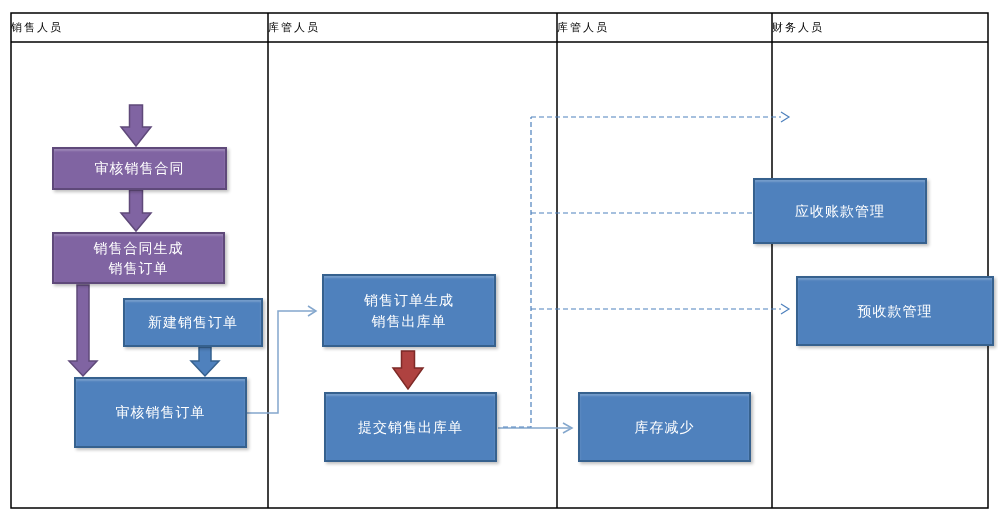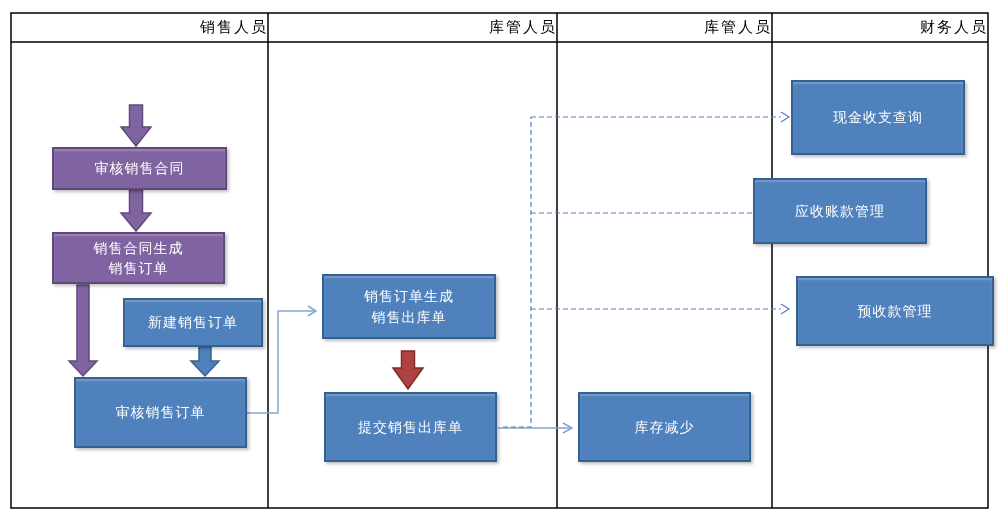--- a/index.html
+++ b/index.html
@@ -16,21 +16,21 @@
   .arr.blue{fill:var(--blue-fill);stroke:var(--blue-border);}
   .arr.red{fill:var(--red-fill);stroke:var(--red-border);}
   
   .conn{stroke:var(--connector);stroke-width:1.5;fill:none;}
   .conn-head{stroke:var(--connector);stroke-width:1.5;fill:none;}
   .dash{stroke:var(--dashed-connector);stroke-width:1.2;fill:none;stroke-dasharray:5 3;}
   .dash-head{stroke:var(--dashed-connector);stroke-width:1.2;fill:none;}
   
   .lane-header{
     position:absolute;top:13px;height:29px;line-height:29px;
-    text-align:right;font-size:15px;color:var(--text-dark);letter-spacing:2px;
+    text-align:left;font-size:11px;color:var(--text-dark);letter-spacing:2px;
   }
   
   .node{
     position:absolute;box-sizing:border-box;display:flex;align-items:center;justify-content:center;
     text-align:center;color:var(--text-light);font-size:14px;letter-spacing:1px;
     box-shadow:2px 2px 3px rgba(0,0,0,0.25), inset 0 2px 2px rgba(255,255,255,0.22);
   }
   .node .node-label{white-space:pre-line;line-height:1.45;}
   .node.purple{background:var(--purple-fill);border:2px solid var(--purple-border);}
   .node.blue{background:var(--blue-fill);border:2px solid var(--blue-border);}
@@ -88,35 +88,32 @@
     <span class="node-label">销售合同生成
 销售订单</span>
   </div>
   <div class="node blue" style="left:123px;top:298px;width:140px;height:49px;">
     <span class="node-label">新建销售订单</span>
   </div>
   <div class="node blue" style="left:74px;top:377px;width:173px;height:71px;">
     <span class="node-label">审核销售订单</span>
   </div>
 
-  <div class="node blue" style="left:322px;top:274px;width:174px;height:65px;">
+  <div class="node blue" style="left:322px;top:274px;width:174px;height:73px;">
     <span class="node-label">销售订单生成
 销售出库单</span>
   </div>
   <div class="node blue" style="left:578px;top:392px;width:173px;height:70px;">
     <span class="node-label">库存减少</span>
   </div>
 
   <div class="node blue" style="left:324px;top:392px;width:173px;height:70px;">
     <span class="node-label">提交销售出库单</span>
   </div>
 
-  <div class="node blue" style="left:791px;top:80px;width:174px;height:75px;">
-    <span class="node-label">现金收支查询</span>
-  </div>
   <div class="node blue" style="left:753px;top:178px;width:174px;height:66px;">
     <span class="node-label">应收账款管理</span>
   </div>
   <div class="node blue" style="left:796px;top:276px;width:198px;height:70px;">
     <span class="node-label">预收款管理</span>
   </div>
 
 </div>
 
 </body></html>

